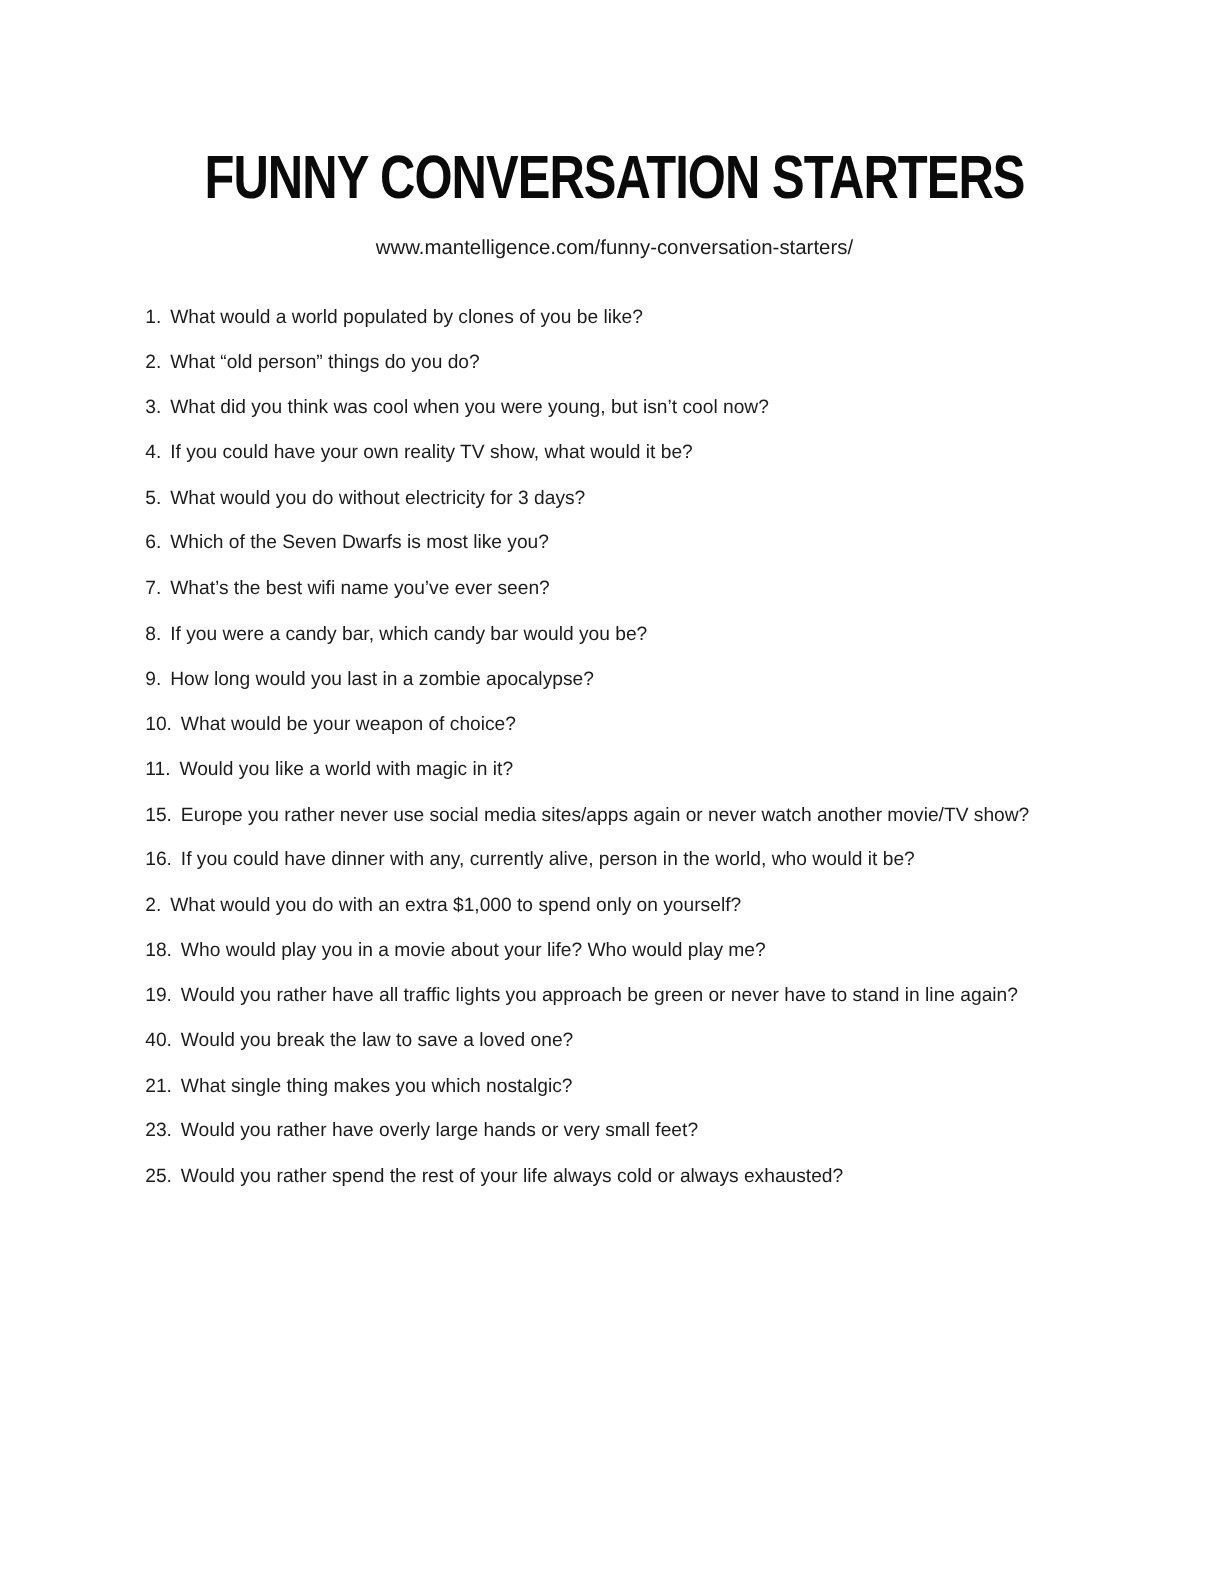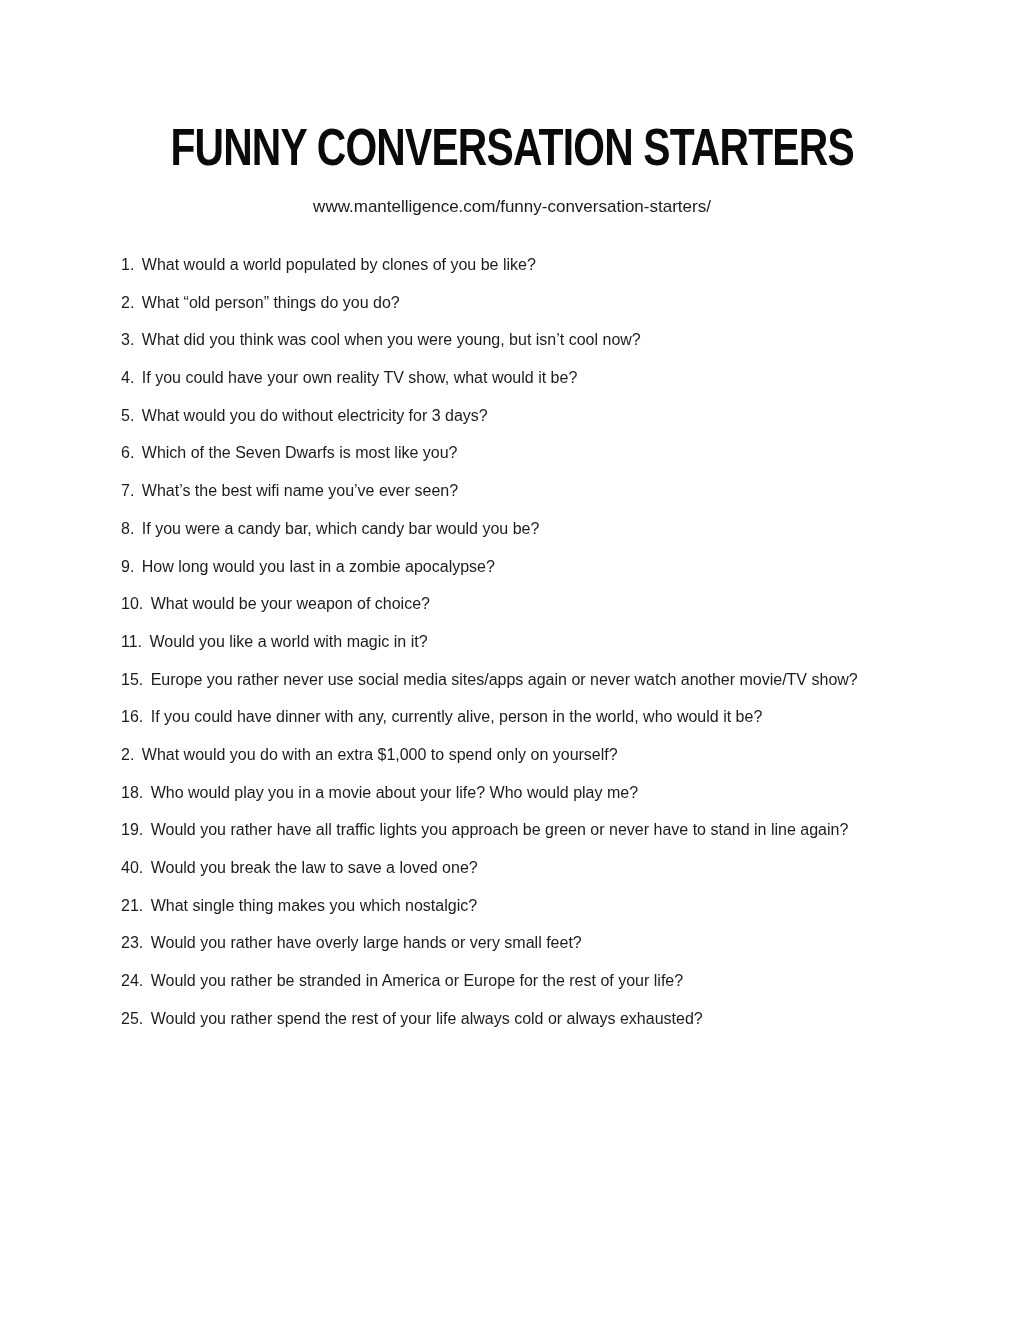--- a/index.html
+++ b/index.html
@@ -106,18 +106,17 @@
 
     <p class="question"><span class="num">19. </span><span>Would you rather have all traffic lights you approach be green or never have to stand in line again?</span></p>
 
     <p class="question"><span class="num">40. </span><span>Would you break the law to save a loved one?</span></p>
 
     <p class="question"><span class="num">21. </span><span>What single thing makes you which nostalgic?</span></p>
 
 
     <p class="question"><span class="num">23. </span><span>Would you rather have overly large hands or very small feet?</span></p>
 
-    <p class="question"><span class="num">24. </span><span>Would you rather be stranded in America or Europe for the rest of your life?</span></p>
 
     <p class="question"><span class="num">25. </span><span>Would you rather spend the rest of your life always cold or always exhausted?</span></p>
   </div>
 
 </div>
 
 </body></html>

